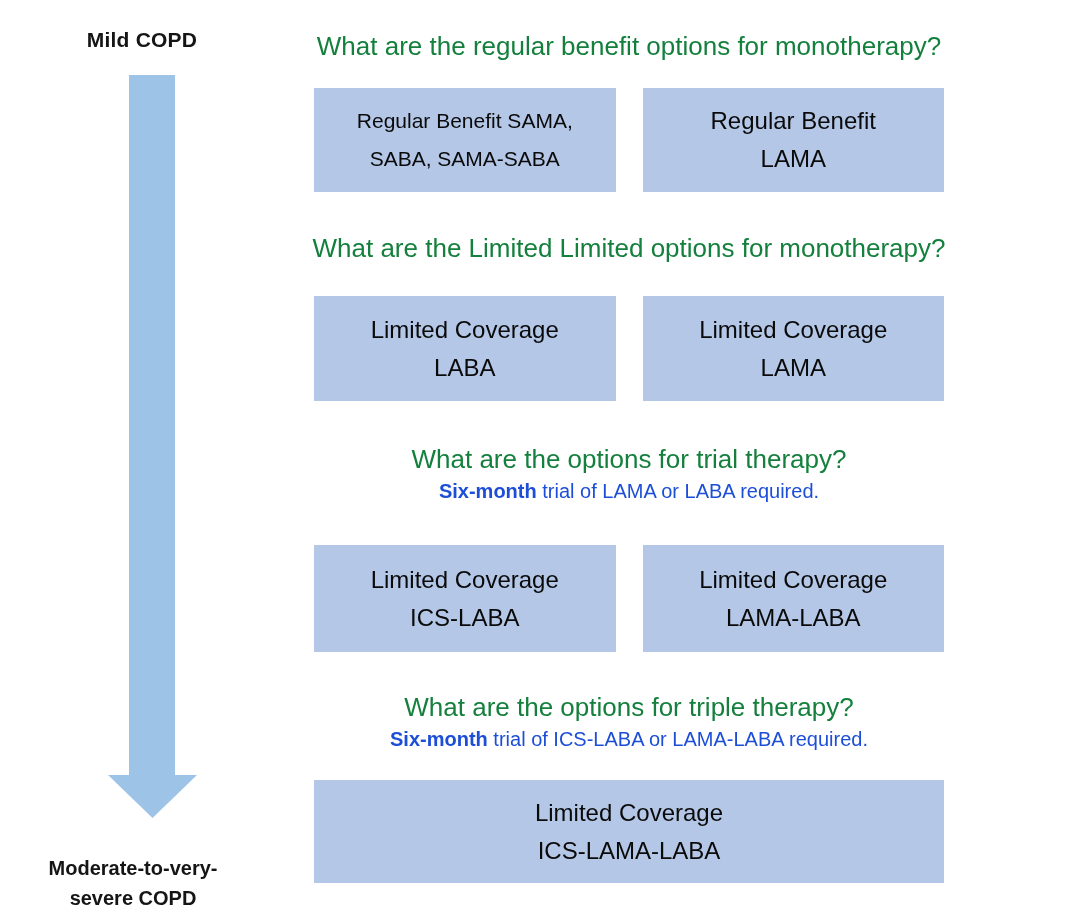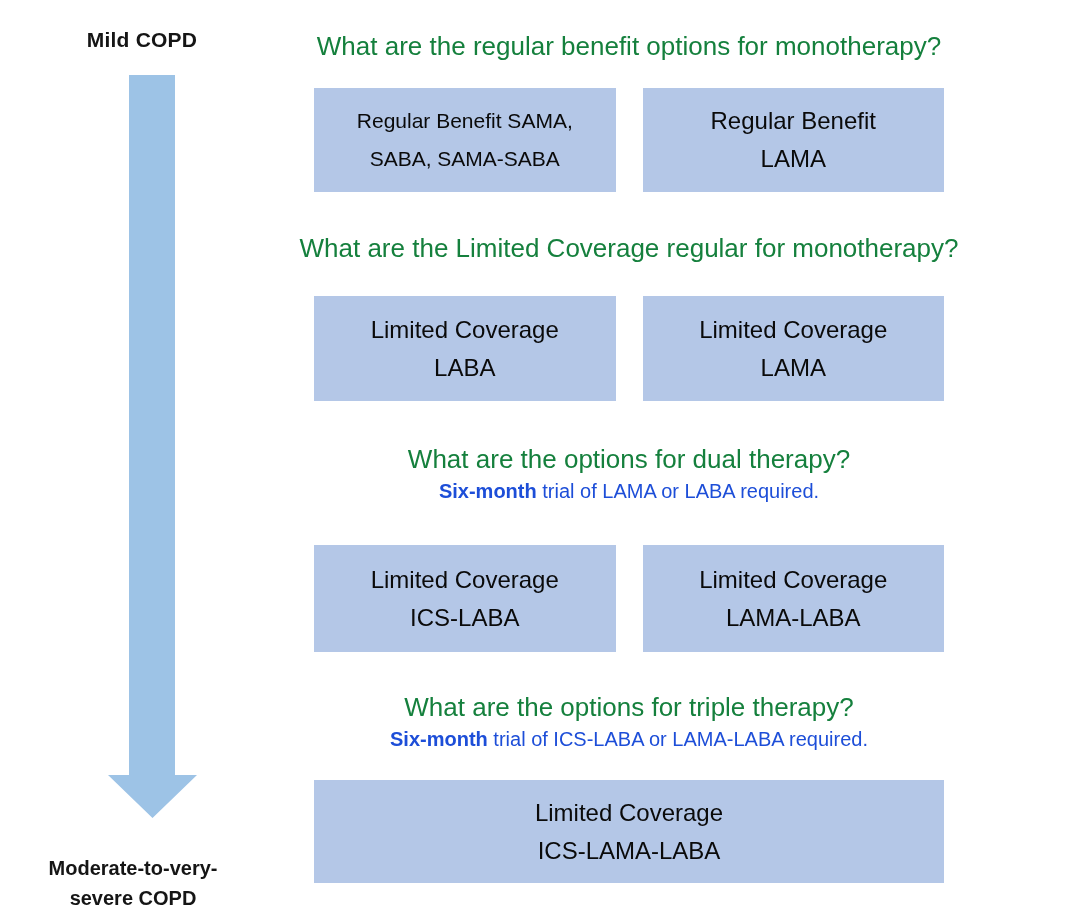--- a/index.html
+++ b/index.html
@@ -110,36 +110,36 @@
       <div>Regular Benefit SAMA,</div>
       <div>SABA, SAMA-SABA</div>
     </div>
     <div class="box" style="background: rgb(180, 199, 231); text-align: right;">
       <div>Regular Benefit</div>
       <div>LAMA</div>
     </div>
   </div>
 
   <div class="question-block q2">
-    <div class="q-main">What are the Limited Coverage regular for monotherapy?</div>
+    <div class="q-main">What are the Limited Limited options for monotherapy?</div>
   </div>
 
   <div class="box-row r2">
     <div class="box" style="background: rgb(180, 199, 231);">
       <div>Limited Coverage</div>
       <div>LABA</div>
     </div>
     <div class="box" style="background: rgb(180, 199, 231);">
       <div>Limited Coverage</div>
       <div>LAMA</div>
     </div>
   </div>
 
   <div class="question-block q3">
-    <div class="q-main">What are the options for dual therapy?</div>
+    <div class="q-main">What are the options for trial therapy?</div>
     <div class="q-note">
       <span class="bold">Six-month</span><span> trial of LAMA or LABA required.</span>
     </div>
   </div>
 
   <div class="box-row r3">
     <div class="box" style="background: rgb(180, 199, 231);">
       <div>Limited Coverage</div>
       <div>ICS-LABA</div>
     </div>

